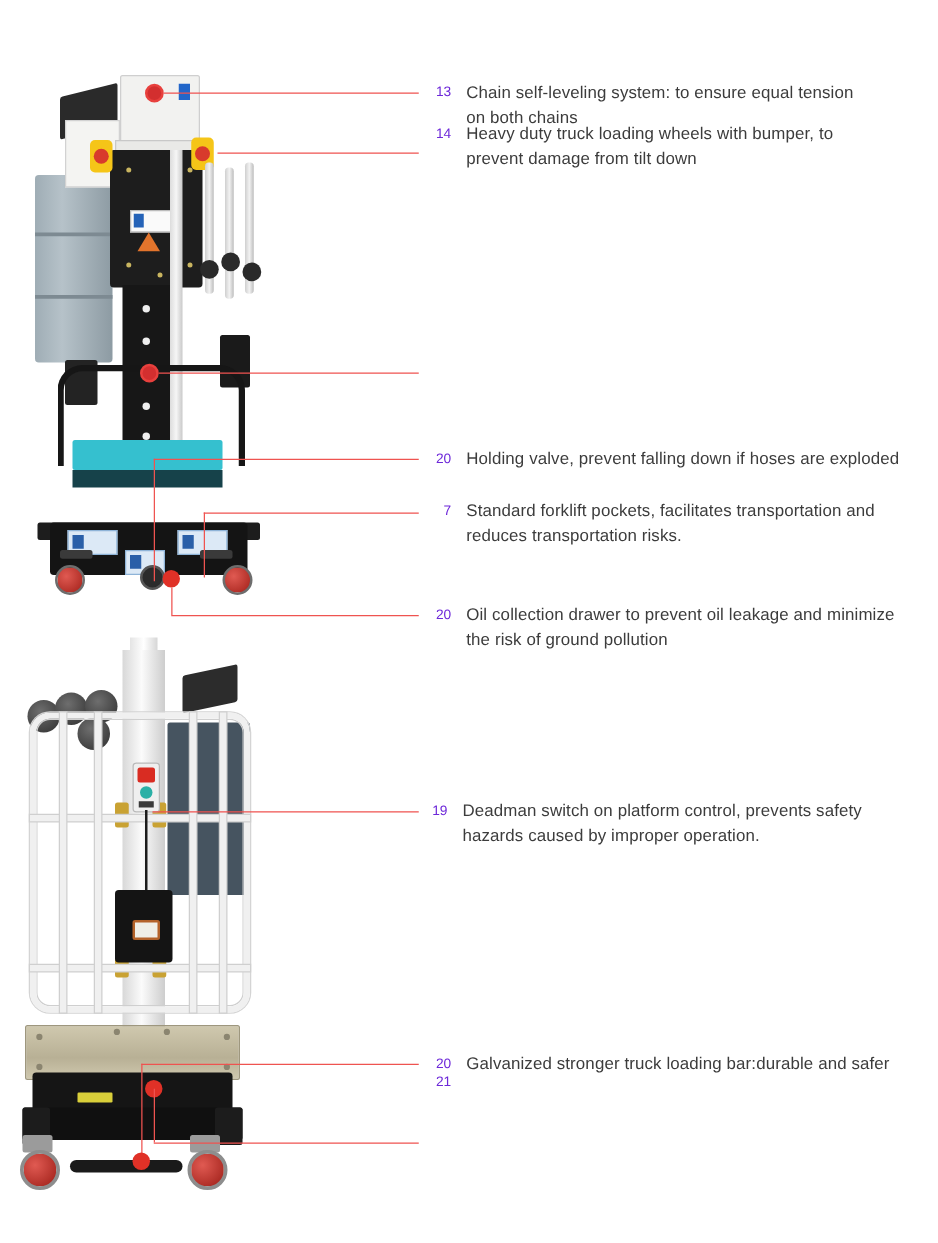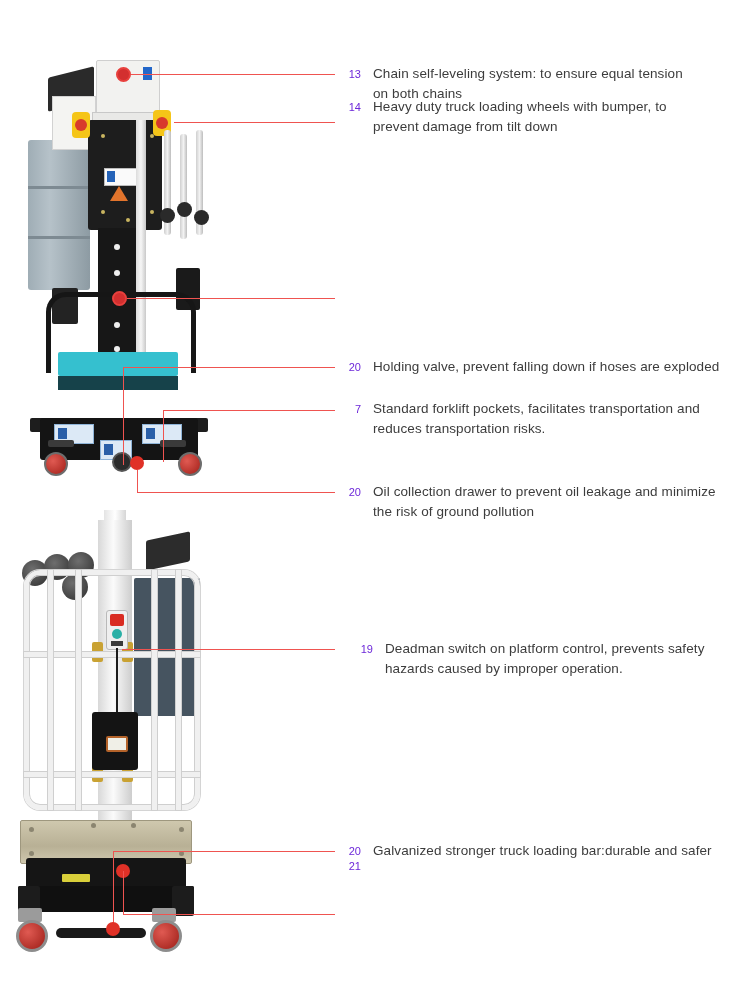--- a/index.html
+++ b/index.html
@@ -339,21 +339,21 @@
     <div class="cal-txt">Standard forklift pockets, facilitates transportation and
 reduces transportation risks.</div>
   </div>
 
   <div class="callout" style="left:335px;top:482px">
     <div class="cal-num">20</div>
     <div class="cal-txt">Oil collection drawer to prevent oil leakage and minimize
 the risk of ground pollution</div>
   </div>
 
-  <div class="callout" style="left:347px;top:639px">
+  <div class="callout" style="left:332px;top:639px">
     <div class="cal-num">19</div>
     <div class="cal-txt">Deadman switch on platform control, prevents safety
 hazards caused by improper operation.</div>
   </div>
 
   <div class="callout" style="left:335px;top:841px">
     <div class="cal-num">20</div>
     <div class="cal-txt">Galvanized stronger truck loading bar:durable and safer</div>
   </div>
 

